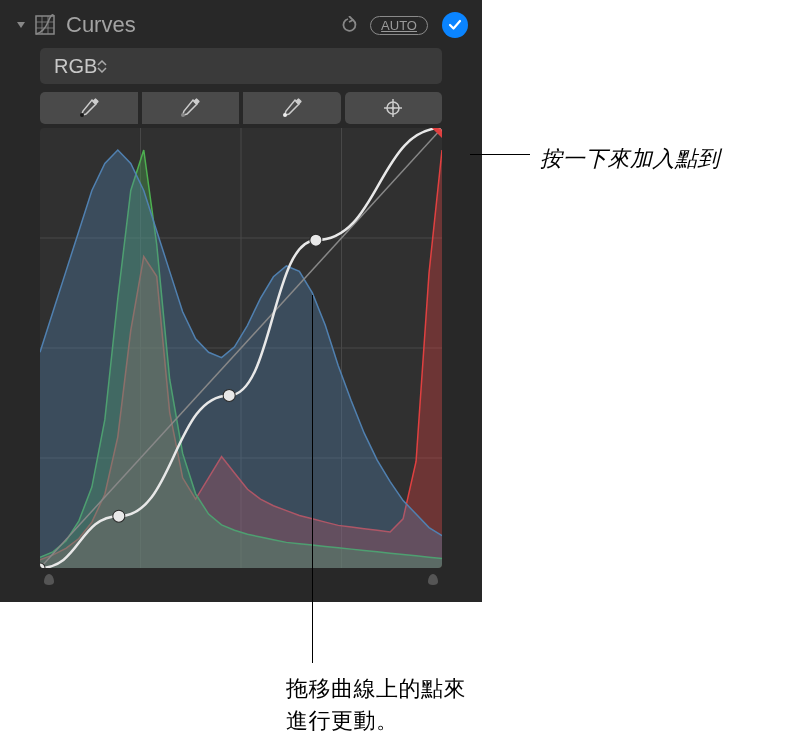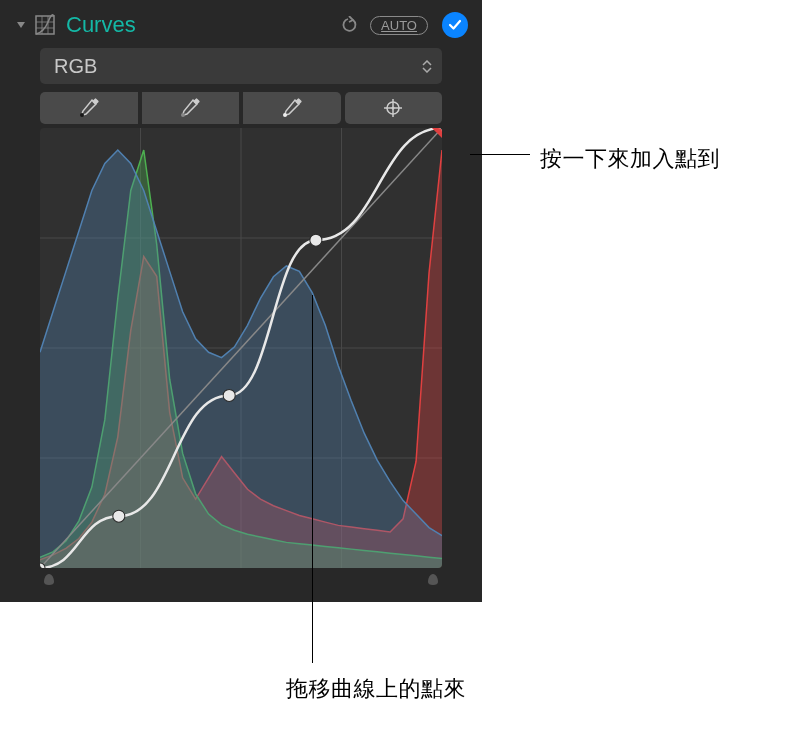--- a/index.html
+++ b/index.html
@@ -34,21 +34,21 @@
       cursor: pointer;
     }
     .curves-icon {
       width: 22px;
       height: 22px;
       display: flex;
       align-items: center;
       justify-content: center;
     }
     .title {
-      color: #14b8a6;
+      color: #a3a3a3;
       font-size: 22px;
       font-weight: 400;
       flex: 1;
       margin-left: 4px;
     }
     .reset-btn {
       width: 24px;
       height: 24px;
       display: flex;
       align-items: center;
@@ -78,21 +78,20 @@
     }
     .channel-row {
       padding: 0 40px 8px 40px;
     }
     .channel-select {
       background: #3a3a3a;
       border-radius: 5px;
       height: 36px;
       display: flex;
       align-items: center;
-      justify-content: space-between;
       padding: 0 10px 0 14px;
       cursor: pointer;
     }
     .channel-label {
       color: #c8c8c8;
       font-size: 20px;
     }
     .stepper {
       display: flex;
       flex-direction: column;
@@ -139,20 +138,21 @@
     .callout {
       position: absolute;
       color: #000;
       font-size: 22px;
       line-height: 1.45;
       letter-spacing: 0.5px;
     }
     .callout-1 {
       left: 540px;
       top: 143px;
+      font-style: italic;
     }
     .callout-2 {
       left: 286px;
       top: 673px;
       font-family: Liberation Serif, serif;
     }
     .callout-line {
       position: absolute;
       background: #000;
     }
@@ -302,13 +302,14 @@
 </div>
 
 <div class="callout-line line-1"></div>
 <div class="callout callout-1">
   <div>按一下來加入點到</div>
 </div>
 
 <div class="callout-line line-2"></div>
 <div class="callout callout-2">
   <div>拖移曲線上的點來</div>
+  <div>進行更動。</div>
 </div>
 
 </body></html>

